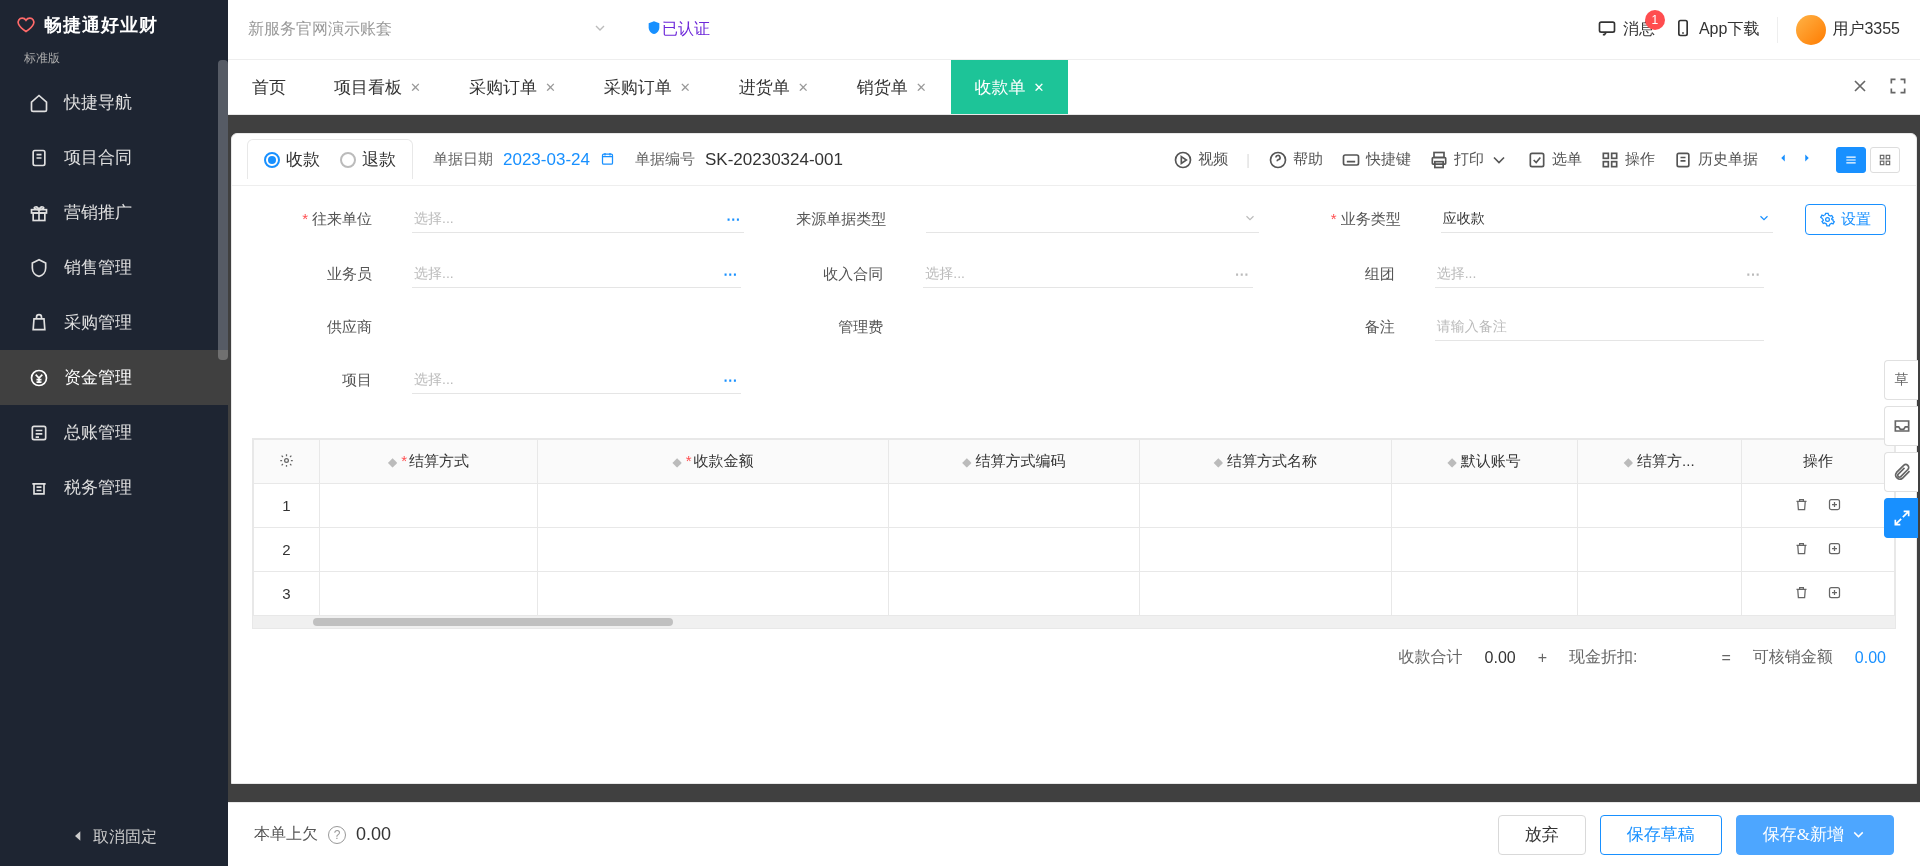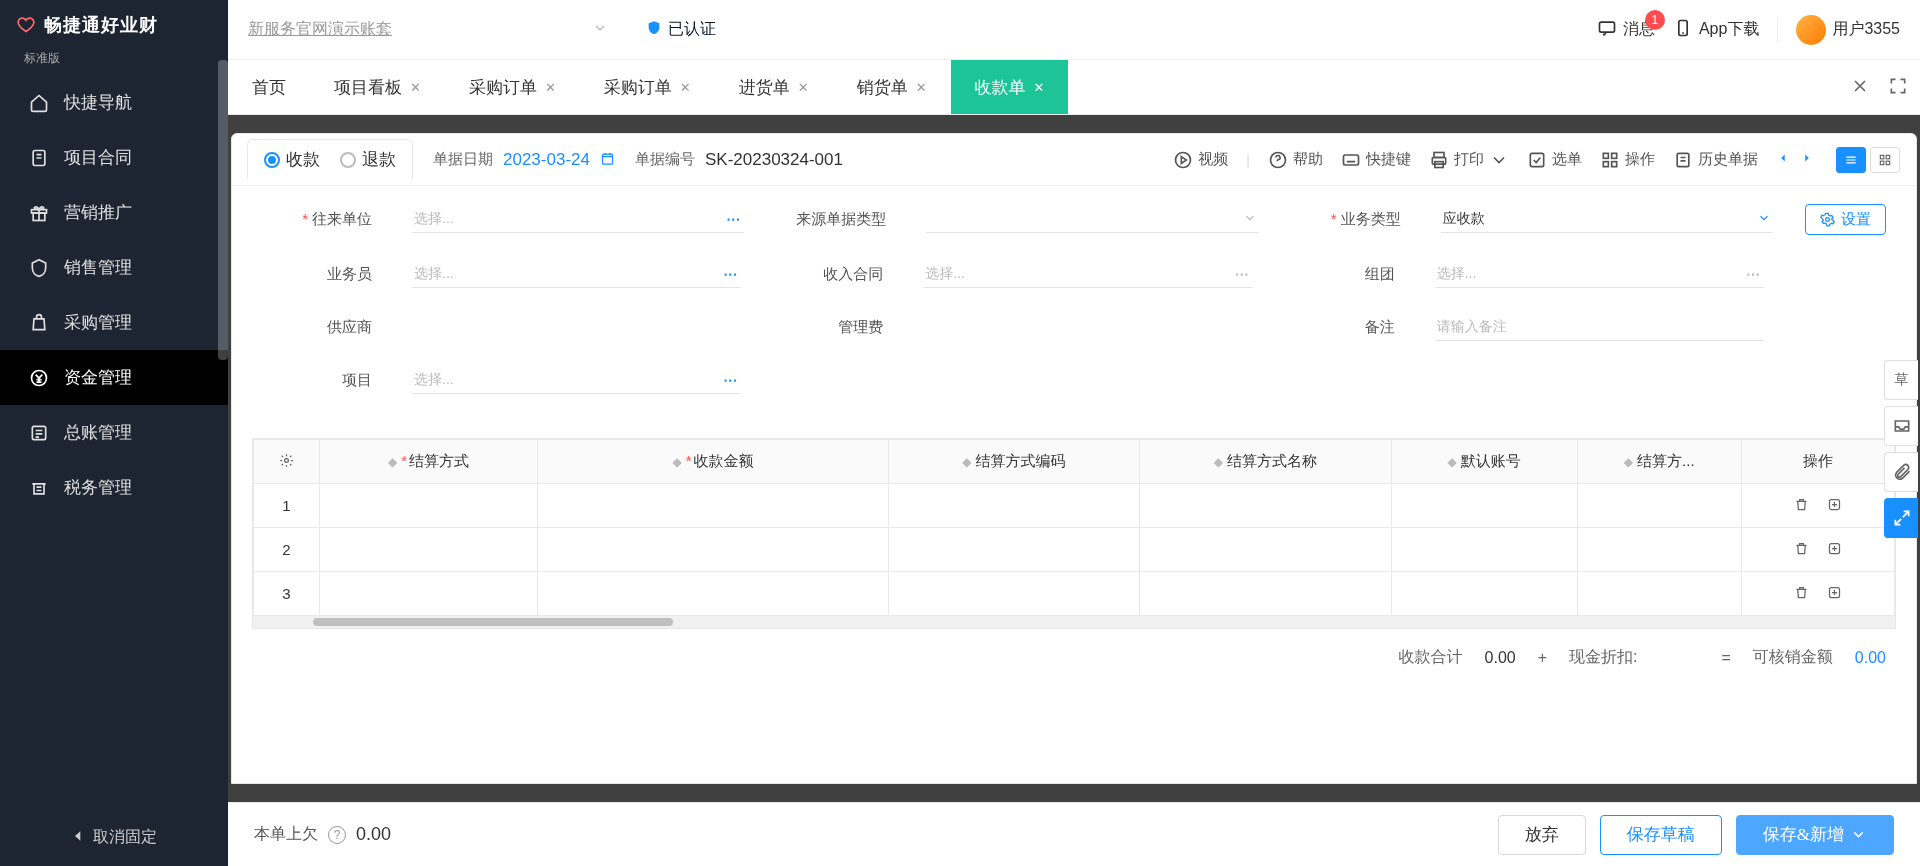--- a/index.html
+++ b/index.html
@@ -6,32 +6,32 @@
 body { font-family: "Microsoft YaHei", Arial, sans-serif; font-size: 14px; color: #333; background: #fff; overflow: hidden; }
 .app { display: flex; height: 866px; width: 1920px; }
 
 
 .sidebar { width: 228px; background: #1e2532; color: #fff; display: flex; flex-direction: column; position: relative; }
 .sidebar-logo { height: 50px; display: flex; align-items: center; padding: 0 16px; gap: 8px; }
 .sidebar-logo-text { color: #fff; font-size: 18px; font-weight: bold; letter-spacing: 1px; }
 .sidebar-edition { font-size: 12px; color: #aaa; padding: 0 24px 8px; }
 .sidebar-nav { flex: 1; overflow-y: auto; }
 .sidebar-item { display: flex; align-items: center; gap: 14px; padding: 16px 28px; color: #e0e0e0; cursor: pointer; font-size: 17px; }
-.sidebar-item.active { background: #000000; color: #fff; }
+.sidebar-item.active { background: #404040; color: #fff; }
 .sidebar-item .icon { width: 22px; height: 22px; display: inline-flex; align-items: center; justify-content: center; }
 .sidebar-footer { padding: 18px 0; text-align: center; color: #ccc; cursor: pointer; display: flex; align-items: center; justify-content: center; gap: 6px; font-size: 16px; }
 .sidebar-scrollbar { position: absolute; right: 0; top: 60px; width: 10px; height: 300px; background: rgba(255,255,255,0.25); border-radius: 4px; }
 
 
 .main { flex: 1; display: flex; flex-direction: column; background: #fff; position: relative; }
 
 
 .topbar { height: 60px; display: flex; align-items: center; padding: 0 20px; border-bottom: 1px solid #eee; gap: 18px; }
-.tenant-select { flex: 0 0 380px; color: #999; font-size: 16px; display: flex; align-items: center; justify-content: space-between; padding-right: 20px; text-decoration: underline; }
-.cert-badge { display: flex; align-items: center; gap: 6px; color: #0f172a; font-size: 16px; }
+.tenant-select { flex: 0 0 380px; color: #999; font-size: 16px; display: flex; align-items: center; justify-content: space-between; padding-right: 20px; }
+.cert-badge { display: flex; align-items: center; color: #6d28d9; font-size: 16px; }
 .topbar-spacer { flex: 1; }
 .topbar-action { display: flex; align-items: center; gap: 6px; color: #333; cursor: pointer; font-size: 16px; position: relative; }
 .badge { position: absolute; top: -8px; right: -10px; background: #ff4d4f; color: #fff; border-radius: 50%; width: 20px; height: 20px; font-size: 12px; display: flex; align-items: center; justify-content: center; }
 .avatar { width: 30px; height: 30px; border-radius: 50%; background: linear-gradient(135deg,#ffb347,#ff7b00); display:inline-block; }
 .divider-v { width: 1px; height: 26px; background: #eee; }
 
 
 .tabs { height: 55px; display: flex; align-items: stretch; border-bottom: 1px solid #e8e8e8; background: #fff; }
 .tab { padding: 0 24px; display: flex; align-items: center; gap: 8px; cursor: pointer; color: #333; font-size: 17px; }
 .tab.active { background: #1dc498; color: #fff; }

